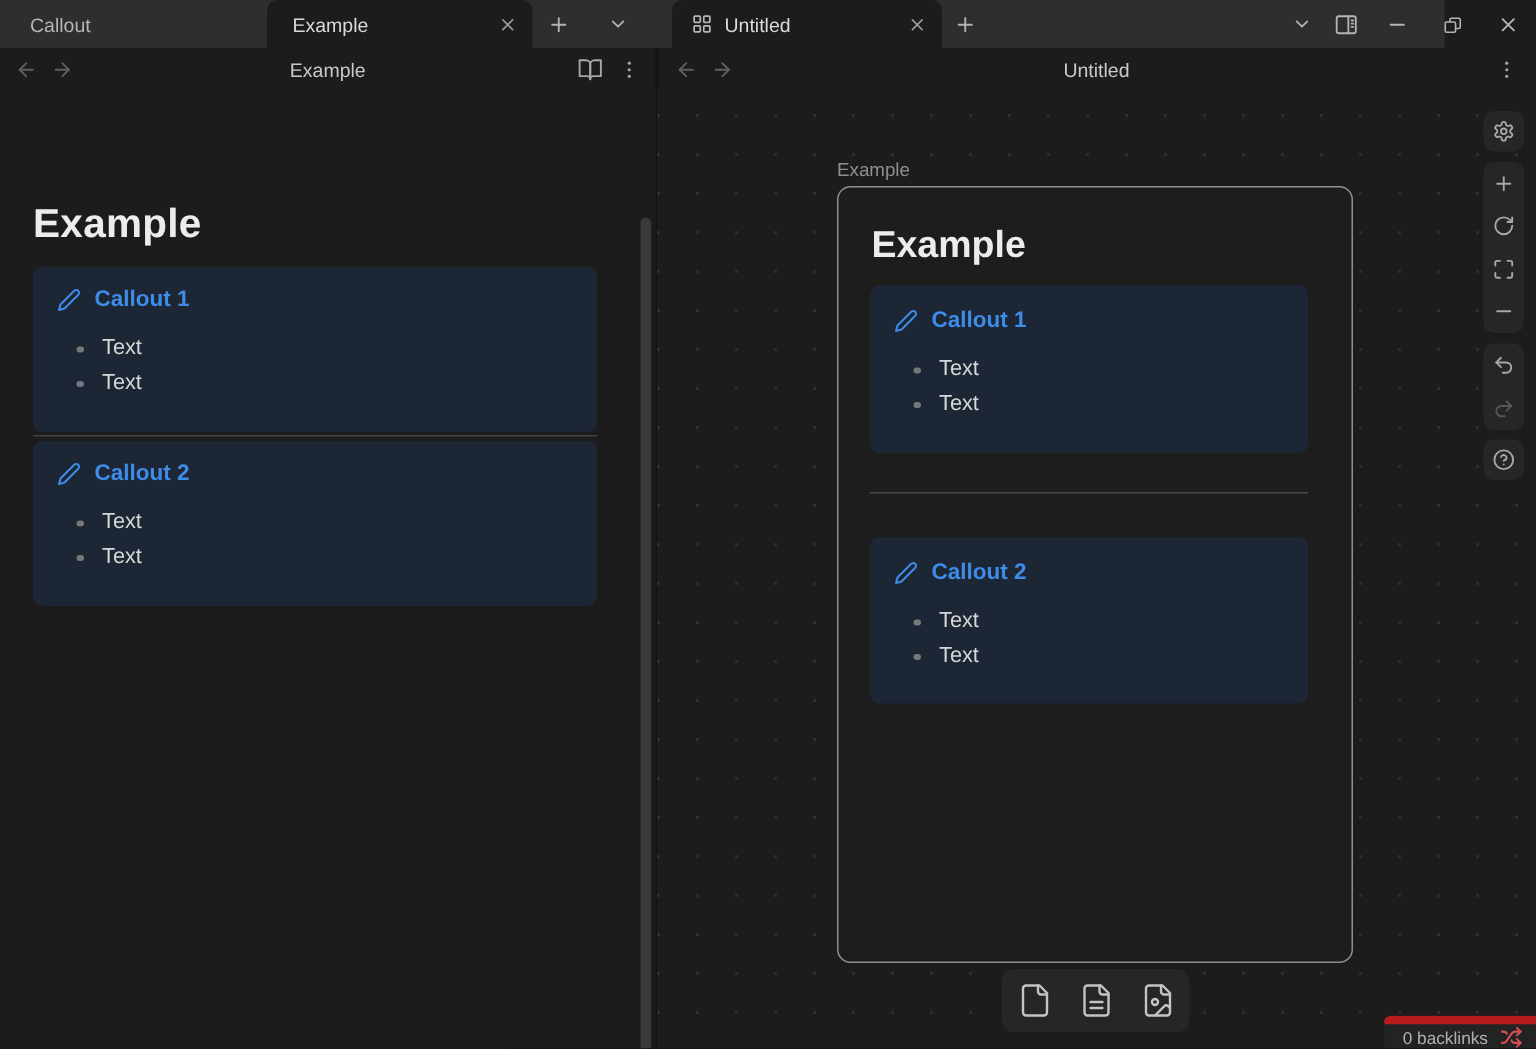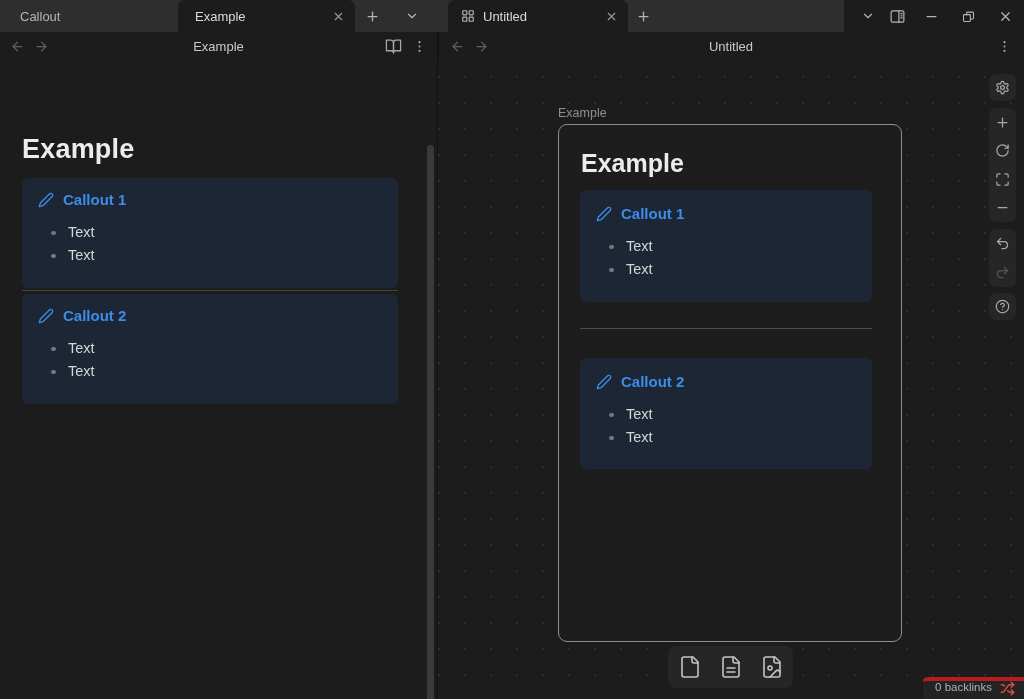--- a/index.html
+++ b/index.html
@@ -6,21 +6,21 @@
   html,body { background:#111; }
   #app {
     position:relative; width:1024px; height:699px; overflow:hidden;
     background:#1c1c1c; font-family:"Liberation Sans", sans-serif;
     color:#d6d6d6; -webkit-font-smoothing:antialiased;
   }
   .abs { position:absolute; }
   svg.ic { display:block; stroke:currentColor; fill:none; stroke-width:2; stroke-linecap:round; stroke-linejoin:round; }
 
   
-  .tabbar { left:0; top:0; width:844px; height:32px; background:#2e2e2e;padding-left:33px; }
+  .tabbar { left:0; top:0; width:963px; height:32px; background:#2e2e2e;padding-left:33px; }
   .tab { top:0; height:32px; display:flex; align-items:center; font-size:13px; }
   .tab.active { background:#1c1c1c; border-radius:7px 7px 0 0; color:#dadada; }
   .tab.inactive { color:#b4b4b4; }
   .tab-close { margin-left:auto; margin-right:9px; color:#9a9a9a; width:16px; height:16px; display:flex; align-items:center; justify-content:center; }
   .bar-btn { top:0; height:32px; width:26px; display:flex; align-items:center; justify-content:center; color:#b5b5b5; }
 
   
   .pane-header { top:32px; height:28px; background:#1c1c1c; display:flex; align-items:center; }
   .nav-arrow { width:18px; height:18px; color:#5f5f5f; display:flex; align-items:center; justify-content:center; }
   .pane-title { position:absolute; left:0; right:0; text-align:center; font-size:13px; color:#c9c9c9; pointer-events:none; }
@@ -52,22 +52,22 @@
   .tool-group { width:27px; display:flex; flex-direction:column; align-items:center; justify-content:space-around; }
   .tool-cell { width:27px; height:28px; display:flex; align-items:center; justify-content:center; color:#a8a8a8; }
   .tool-cell.dim { color:#565656; }
   .tool-cell .ic, .tool-btn .ic { width:15px; height:15px; }
 
   .canvas-bottom-bar { display:flex; align-items:center; justify-content:center; gap:17px;
     background:#262626; border-radius:8px; color:#c4c4c4; }
   .canvas-bottom-bar .ic { width:24px; height:24px; stroke-width:1.6; }
 
   
-  .status-badge { right:0; bottom:0; height:22px; display:flex; align-items:flex-start; gap:8px;
-    padding:0 9px 0 12px; background:#232323; border-radius:6px 0 0 0; border-top:4px solid #b91c1c; border-left:1px solid #191919; }
+  .status-badge { right:0; bottom:0; height:22px; display:flex; align-items:flex-end; gap:8px;
+    padding:0 9px 0 12px; background:#232323; border-radius:6px 0 0 0; border-top:6px solid #b91c1c; border-left:1px solid #191919; }
   .status-badge .label { font-size:11.5px; color:#b0b0b0; }
   .status-badge .ic { width:15px; height:15px; color:#d85050; stroke-width:2.2; }
 </style>
 </head>
 <body>
 
 <svg width="0" height="0" style="position:absolute">
   <defs>
     <symbol id="i-pencil" viewBox="0 0 24 24">
         <path d="M17 3a2.85 2.83 0 1 1 4 4L7.5 20.5 2 22l1.5-5.5Z"></path>

